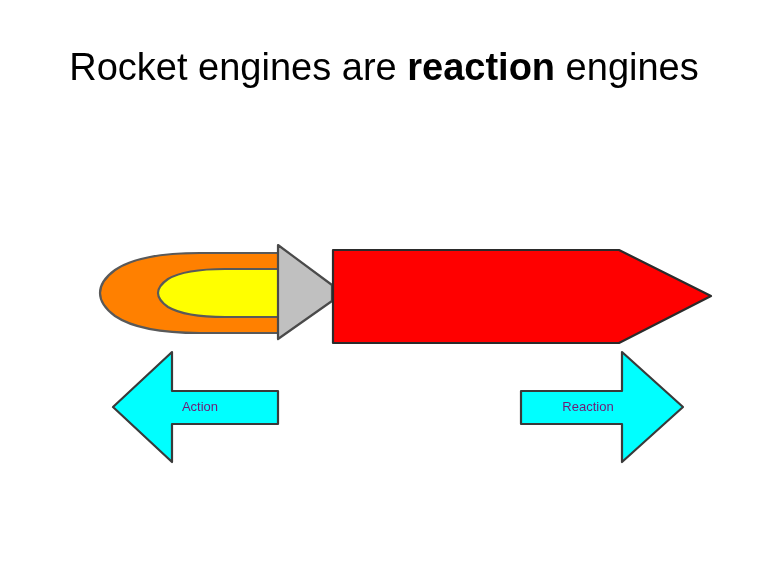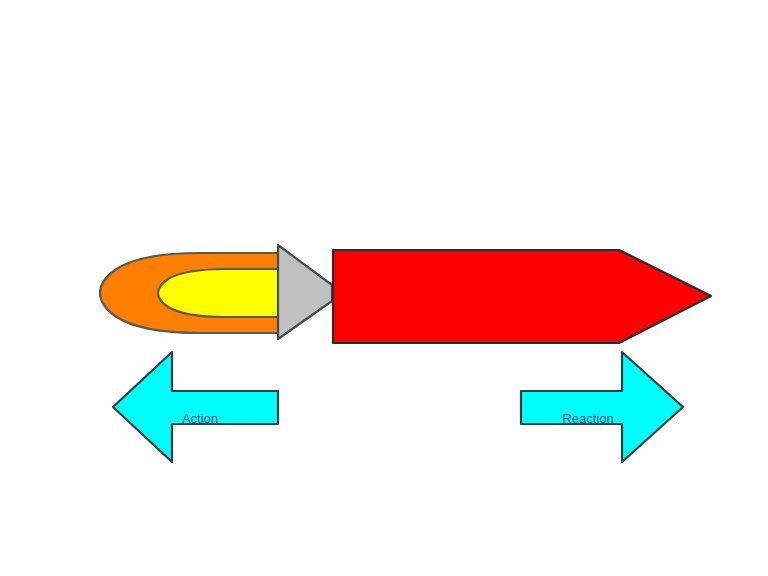--- a/index.html
+++ b/index.html
@@ -44,45 +44,47 @@
   #diagram {
     position: absolute;
     left: 0;
     top: 0;
     width: 768px;
     height: 576px;
   }
 
   .label-text {
     position: absolute;
-    color: #0c4a6e;
+    color: #701a75;
     font-family: "Liberation Sans", sans-serif;
     font-size: 13px;
     line-height: 15px;
     text-align: center;
     white-space: nowrap;
     pointer-events: none;
-    margin-top: 12px;
   }
   #action-label {
     left: 140px;
     top: 399px;
     width: 120px;
   }
   #reaction-label {
     left: 528px;
     top: 399px;
     width: 120px;
   }
 </style>
 </head>
 <body>
 
 <div id="slide">
 
+  <div id="slide-title">
+    <span>Rocket engines are </span><span class="bold">reaction</span><span> engines</span>
+  </div>
 
   <svg id="diagram" viewBox="0 0 768 576" width="768" height="576">
 
     <path d="M 279 253
              L 200 253
              Q 140 253 115 270
              Q 100 281 100 293
              Q 100 305 115 316
              Q 140 333 200 333
              L 279 333

